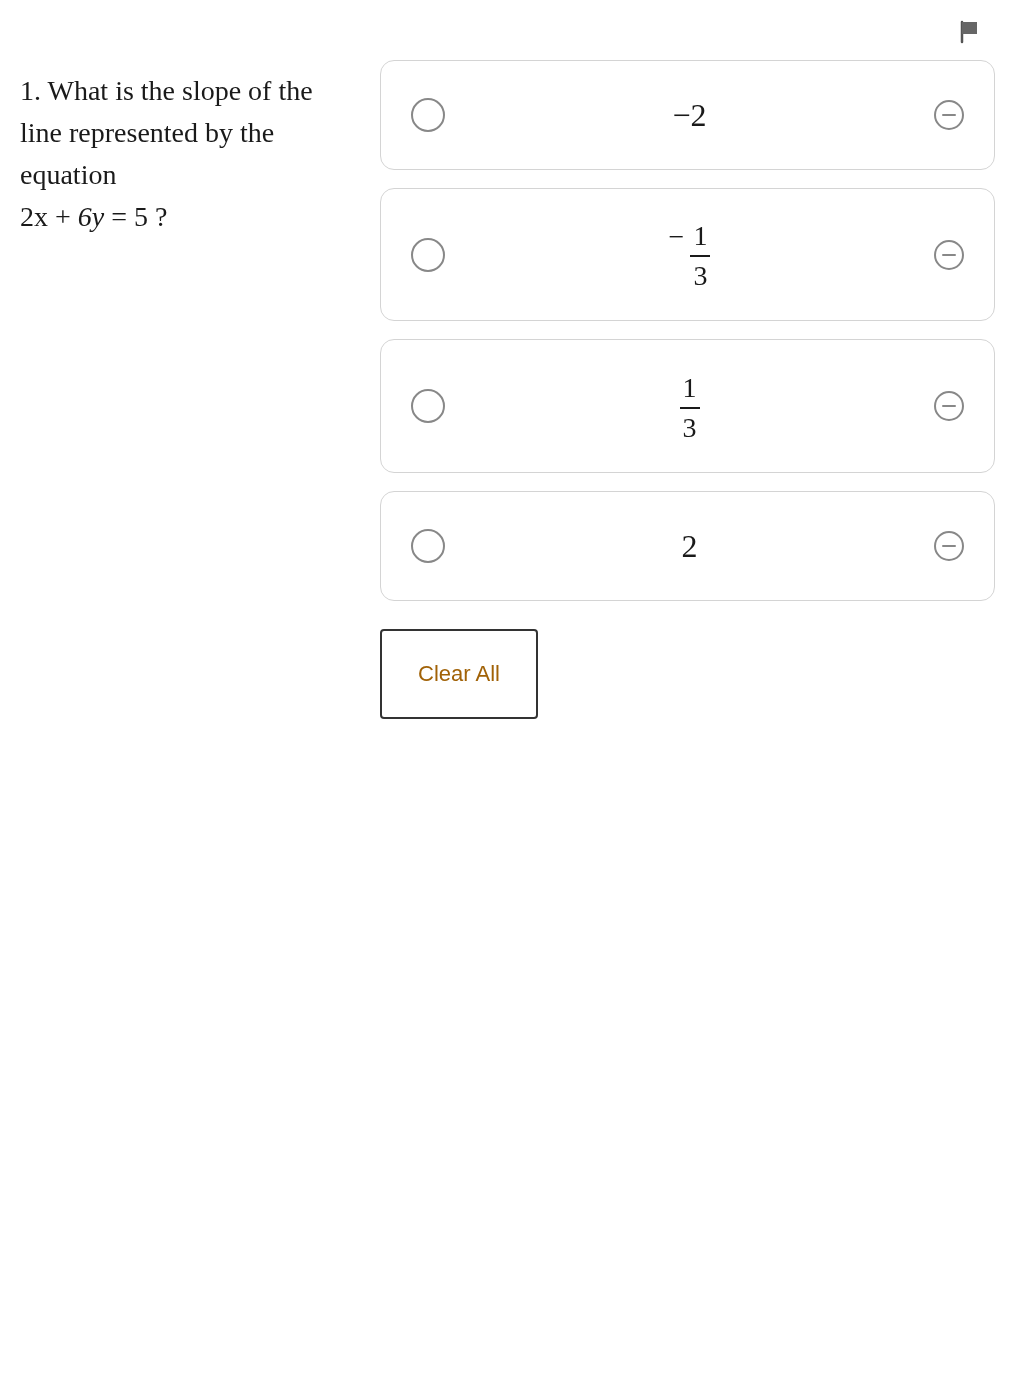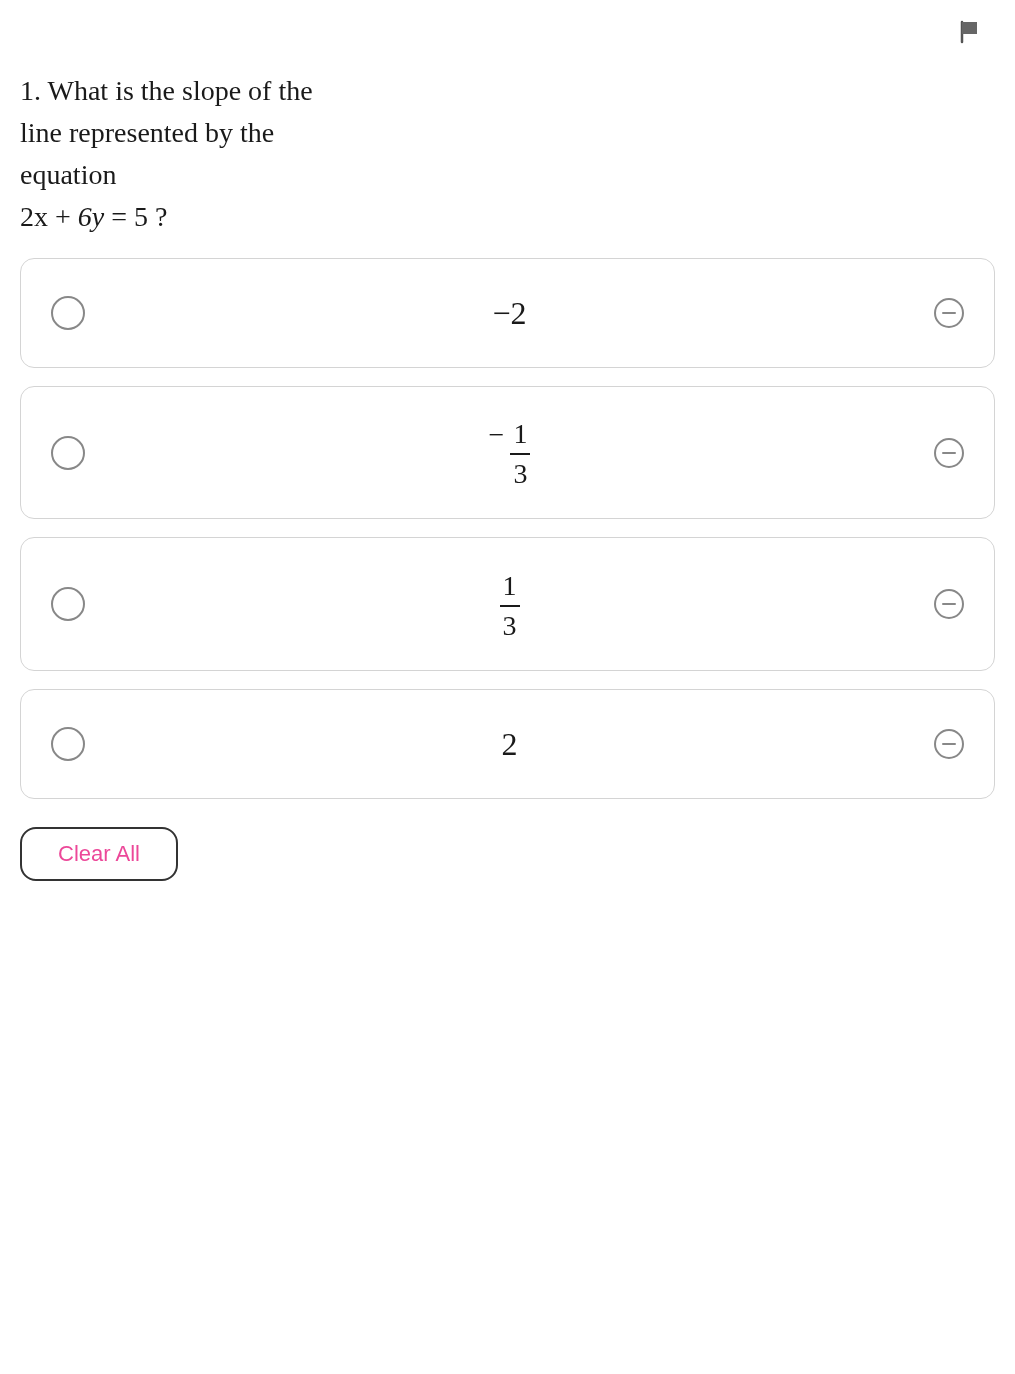--- a/index.html
+++ b/index.html
@@ -22,21 +22,21 @@
       right: 32px;
     }
 
     .flag-shape {
       width: 28px;
       height: 28px;
     }
 
     .question-area {
       display: flex;
-      flex-direction: column;
+      flex-direction: row;
       padding: 60px 20px 20px 20px;
       gap: 20px;
     }
 
     .question-text {
       flex: 0 0 auto;
       width: 340px;
       font-size: 28px;
       line-height: 1.5;
       color: #1a1a1a;
@@ -135,28 +135,28 @@
       display: block;
       width: 14px;
       height: 2px;
       background: #888;
       border-radius: 1px;
     }
 
     .clear-all-btn {
       display: block;
       margin: 10px 0 0 0;
-      padding: 12px 36px;
+      padding: 30px 36px;
       background: #ffffff;
       border: 2px solid #333;
-      border-radius: 16px;
+      border-radius: 4px;
       font-size: 22px;
       font-family: Arial, sans-serif;
       font-weight: 500;
-      color: #ec4899;
+      color: #a16207;
       cursor: pointer;
       width: fit-content;
     }
   </style>
 </head>
 <body>
 
 <div class="flag-icon-container">
   <svg class="flag-shape" viewBox="0 0 28 28" fill="none" xmlns="http://www.w3.org/2000/svg">
     <path d="M7 4 L7 24" stroke="#555" stroke-width="2.5" stroke-linecap="round"></path>

